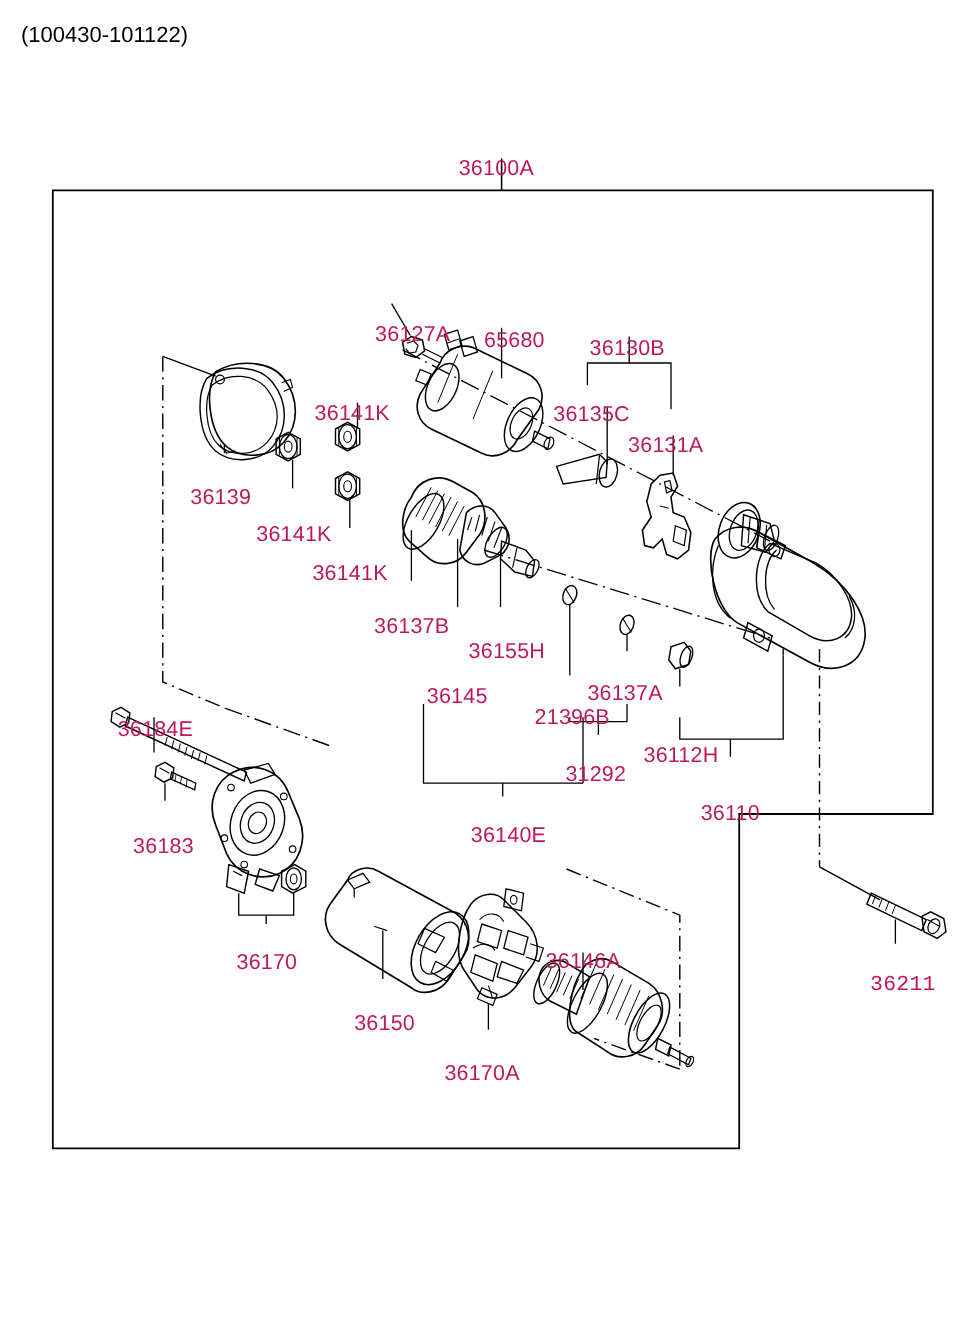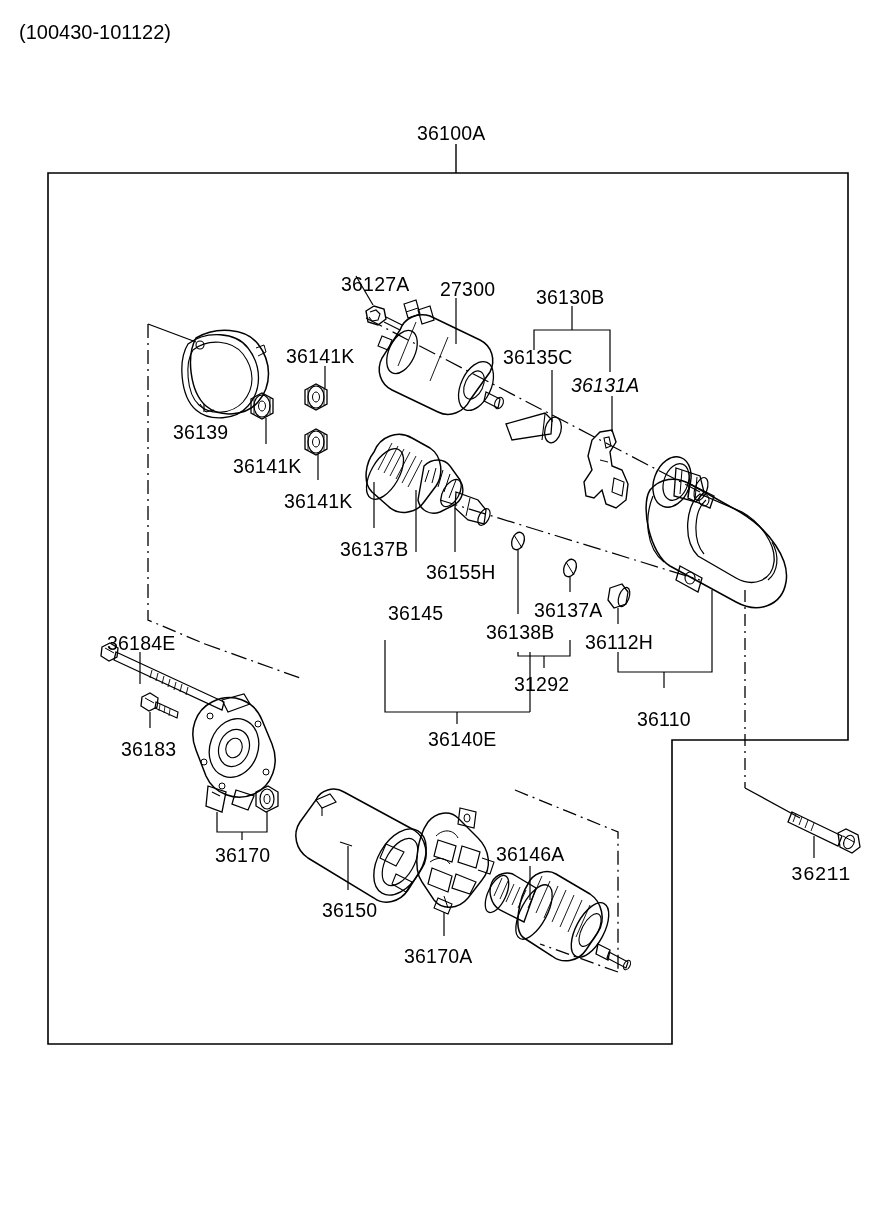--- a/index.html
+++ b/index.html
@@ -10,24 +10,25 @@
     color:#000;
     overflow:hidden;
     position:relative;
   }
   #root{position:absolute;left:0;top:0;width:886px;height:1211px;border-radius:13px;}
   #svgcanvas{position:absolute;left:0;top:0;width:886px;height:1211px;}
   .lbl{
     position:absolute;
     font-size:19.5px;
     letter-spacing:0.2px;
-    color:#000000;
+    color:#be185d;
     white-space:nowrap;
     line-height:1;
     font-family:"Liberation Sans","DejaVu Sans",sans-serif;
+    margin-top:20px;
   }
   .hdr{
     position:absolute;
     left:19px;top:22px;
     font-size:20px;
     white-space:nowrap;
     line-height:1;
   }
   svg{display:block;}
   .ln{stroke:#000;fill:none;}
@@ -395,34 +396,34 @@
 
     <g>
       <polyline class="ln" stroke-width="1.2" points="534,350 534,330 610,330 610,372"></polyline>
       <line class="ln" stroke-width="1.2" x1="572" y1="330" x2="572" y2="306"></line>
     </g>
 
   </svg>
 
   <div class="lbl" style="left:417px;top:124px;">36100A</div>
   <div class="lbl" style="left:341px;top:275px;">36127A</div>
-  <div class="lbl" style="left:440px;top:280px;">27300</div>
+  <div class="lbl" style="left:440px;top:280px;">65680</div>
   <div class="lbl" style="left:536px;top:288px;">36130B</div>
   <div class="lbl" style="left:503px;top:348px;">36135C</div>
-  <div class="lbl" style="left:571px;top:376px;font-style:italic;">36131A</div>
+  <div class="lbl" style="left:571px;top:376px;">36131A</div>
   <div class="lbl" style="left:173px;top:423px;">36139</div>
   <div class="lbl" style="left:286px;top:347px;">36141K</div>
   <div class="lbl" style="left:233px;top:457px;">36141K</div>
   <div class="lbl" style="left:284px;top:492px;">36141K</div>
   <div class="lbl" style="left:340px;top:540px;text-align:right;">36137B</div>
   <div class="lbl" style="left:426px;top:563px;">36155H</div>
   <div class="lbl" style="left:388px;top:604px;">36145</div>
-  <div class="lbl" style="left:486px;top:623px;">36138B</div>
+  <div class="lbl" style="left:486px;top:623px;">21396B</div>
   <div class="lbl" style="left:534px;top:601px;">36137A</div>
-  <div class="lbl" style="left:585px;top:633px;text-align:center;">36112H</div>
+  <div class="lbl" style="left:585px;top:658px;text-align:center;">36112H</div>
   <div class="lbl" style="left:514px;top:675px;">31292</div>
   <div class="lbl" style="left:637px;top:710px;text-align:center;">36110</div>
   <div class="lbl" style="left:428px;top:730px;">36140E</div>
   <div class="lbl" style="left:107px;top:634px;">36184E</div>
   <div class="lbl" style="left:121px;top:740px;">36183</div>
   <div class="lbl" style="left:215px;top:846px;">36170</div>
   <div class="lbl" style="left:322px;top:901px;">36150</div>
   <div class="lbl" style="left:404px;top:947px;">36170A</div>
   <div class="lbl" style="left:496px;top:845px;">36146A</div>
   <div class="lbl" style="left:791px;top:866px;font-family:Liberation Mono, monospace;">36211</div>

